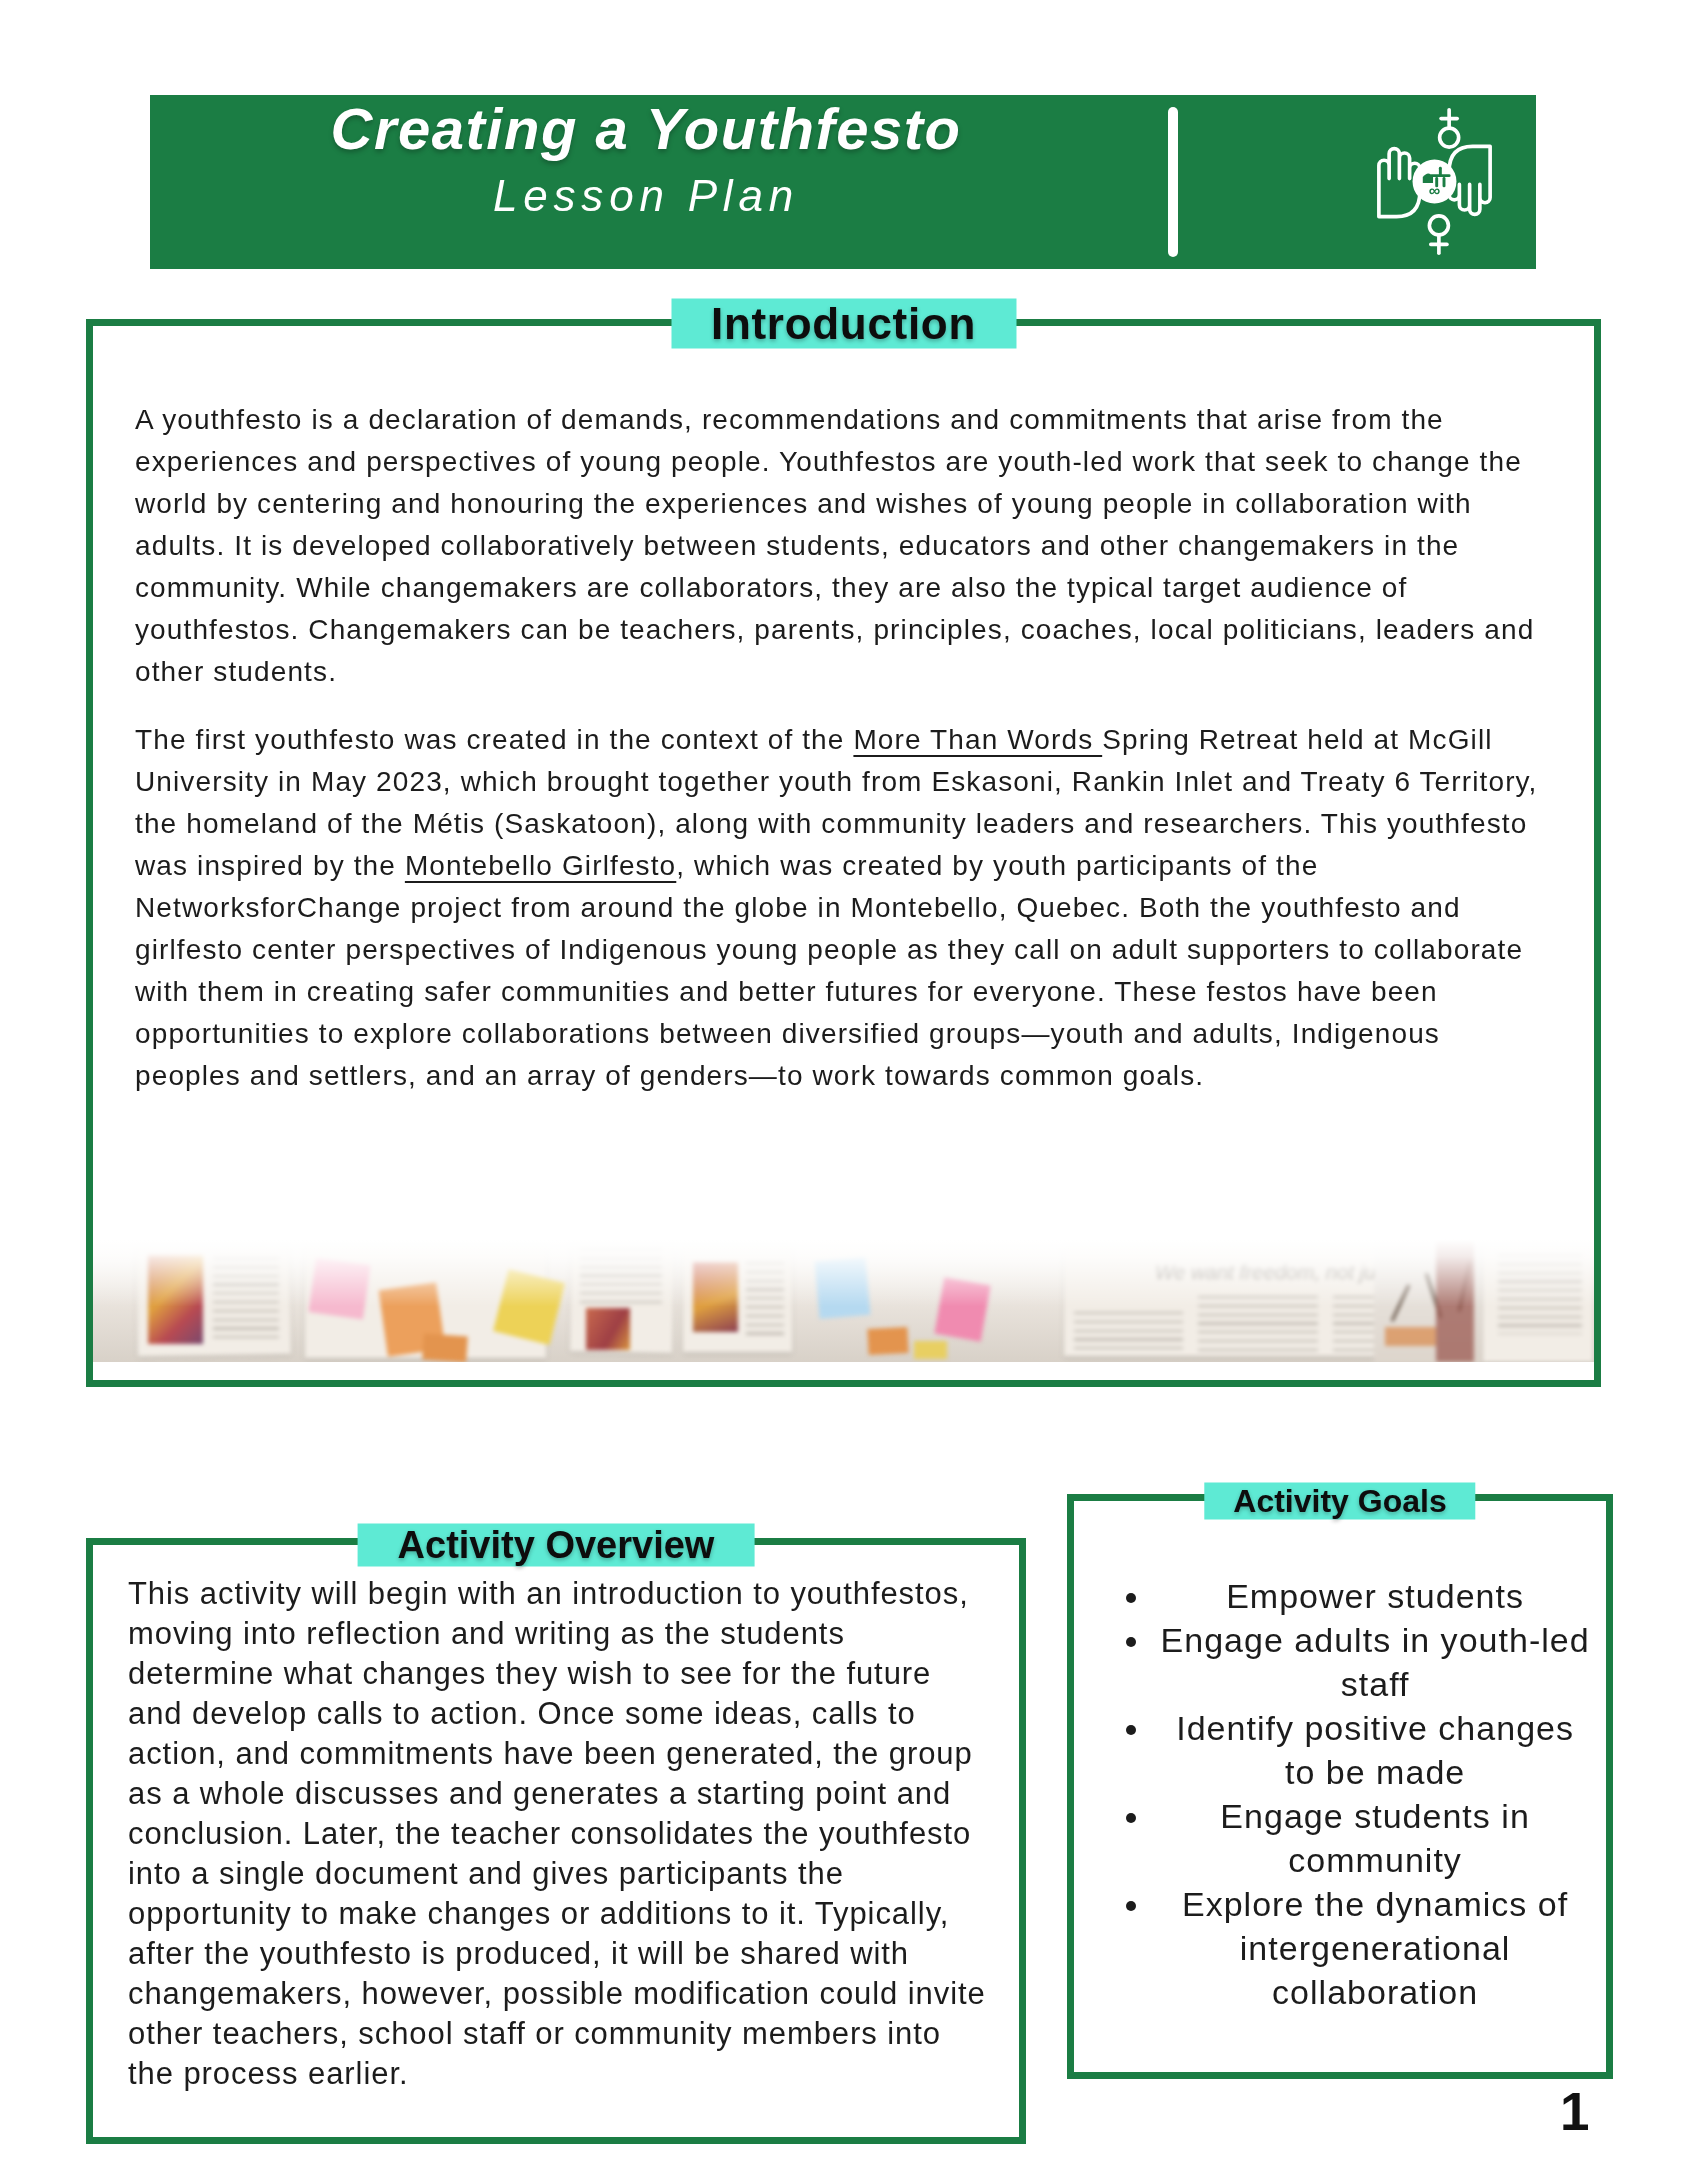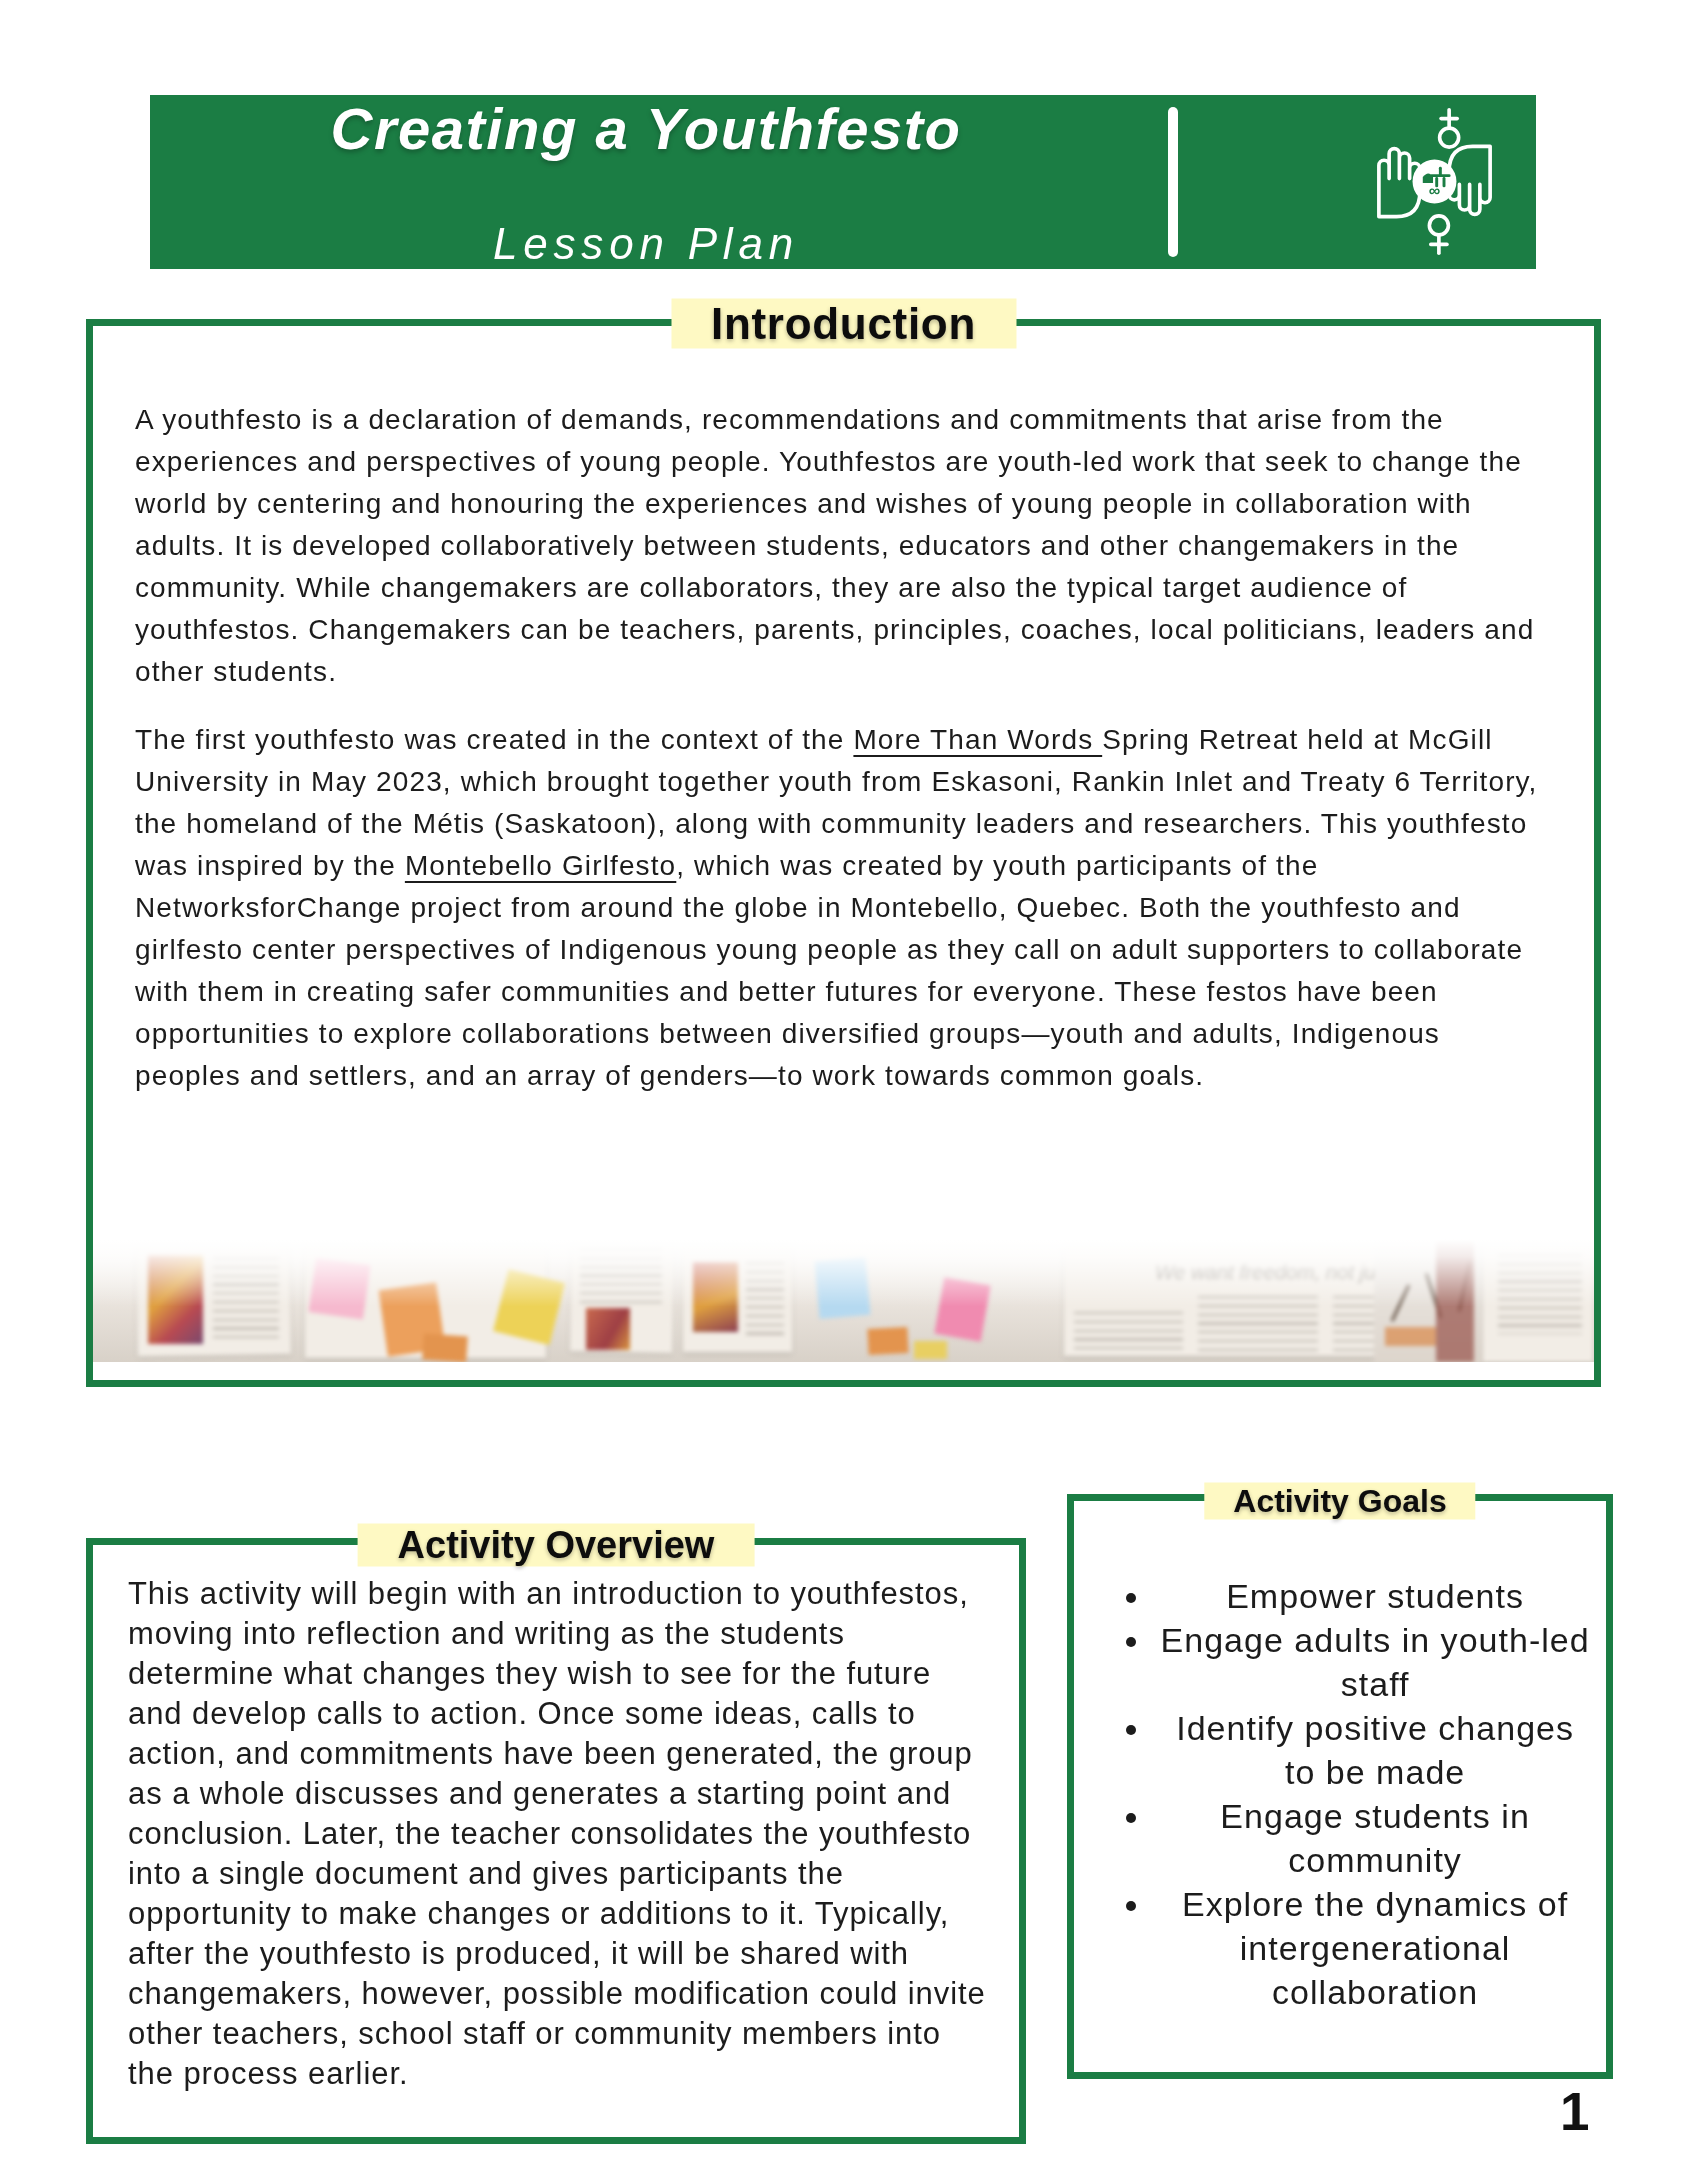--- a/index.html
+++ b/index.html
@@ -4,33 +4,33 @@
 <style>
   :root{ --green:#1b7d44; --ink:#1c1c1c; }
   *{ box-sizing:border-box; margin:0; padding:0; }
   html,body{ background:#ffffff; }
   body{ font-family:"Liberation Sans", sans-serif; color:var(--ink); }
   .page{ position:relative; width:1687px; height:2183px; background:#fff; overflow:hidden; }
 
   
   .banner{ position:absolute; left:150px; top:95px; width:1386px; height:174px; background:var(--green); }
   .banner-text{ position:absolute; left:0; top:0; width:992px; height:100%;
-    display:flex; flex-direction:column; justify-content:space-between; align-items:center; gap:8.8px; }
+    display:flex; flex-direction:column; justify-content:flex-start; align-items:center; gap:8.8px; }
   .banner-title{ font-size:58px; font-weight:bold; font-style:italic; color:#fff;
     letter-spacing:1.5px; text-shadow:0 2.9px 5.8px rgba(0,0,0,.25); white-space:nowrap; }
   .banner-subtitle{ font-size:44px; font-style:italic; color:#fff; letter-spacing:5.8px; white-space:nowrap; }
   .banner-divider{ position:absolute; left:1018px; top:11.7px; width:9.5px; height:150px;
     background:#fff; border-radius:5.1px; }
   .banner-logo{ position:absolute; left:1200px; top:3.6px; width:168px; height:166px;
     display:flex; align-items:center; justify-content:center; }
 
   
   .box{ position:absolute; border:7.3px solid var(--green); background:#fff; }
   .box-title{ position:absolute; top:0; left:50%; transform:translate(-50%,-55%);
-    background:#fef9c3; padding:0 40px; font-weight:bold; white-space:nowrap; color:#0d0d0d;
+    background:#5eead4; padding:0 40px; font-weight:bold; white-space:nowrap; color:#0d0d0d;
     text-shadow:0 2.9px 4.4px rgba(0,0,0,.28); }
 
   .intro-box{ left:86px; top:319px; width:1515px; height:1068px; }
   .intro-box .box-title{ font-size:44px; letter-spacing:0.7px; }
   .intro-text{ padding:73px 42px 0 42px; }
   .body-text{ font-size:28px; line-height:42px; letter-spacing:.04em; color:var(--ink); }
   .para2{ margin-top:26px; }
   .doc-link{ color:inherit; text-decoration:underline; text-underline-offset:5.8px; text-decoration-thickness:2.2px; }
 
   

